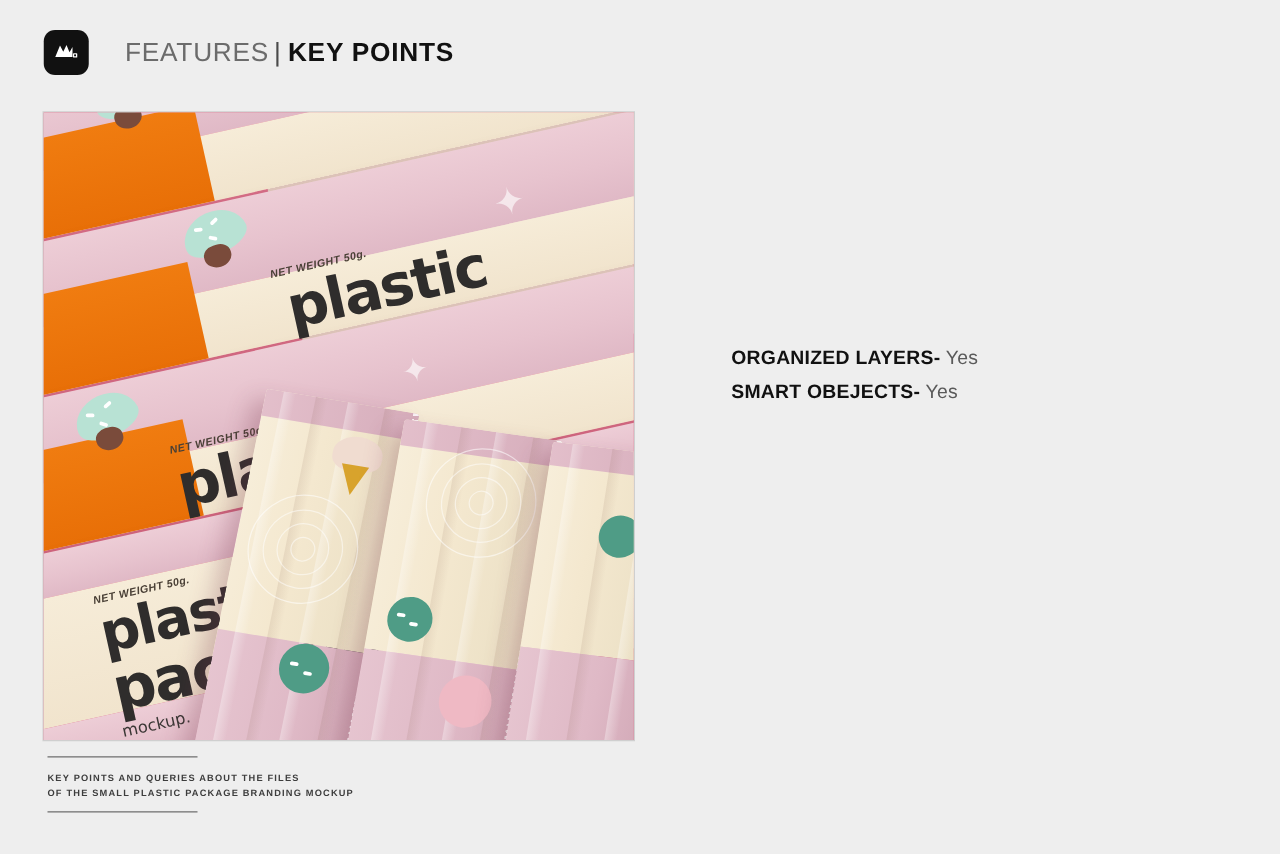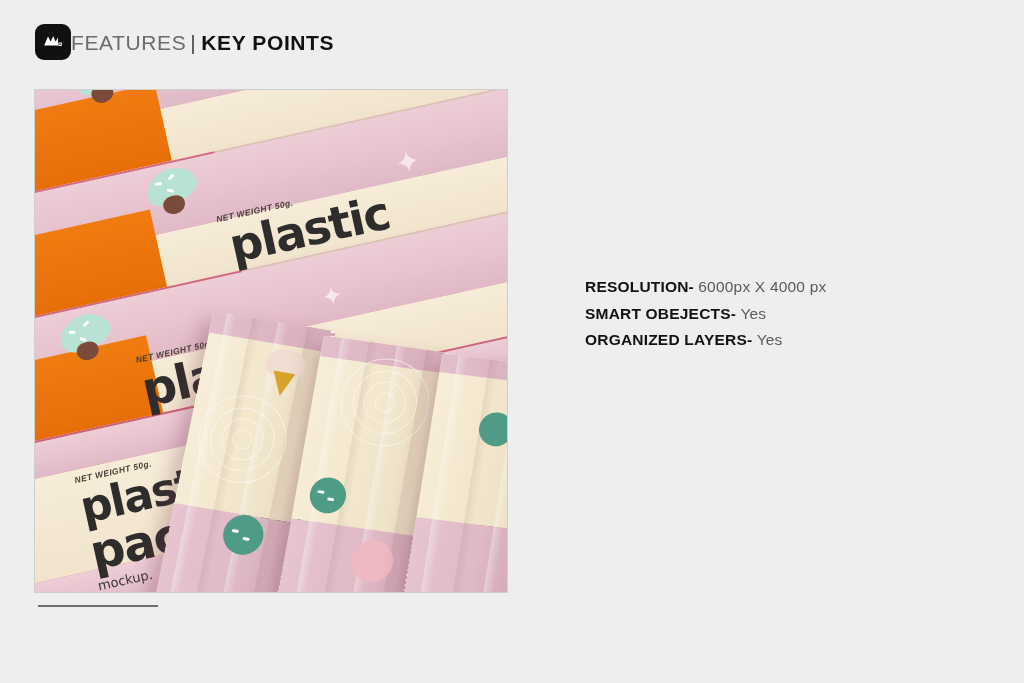--- a/index.html
+++ b/index.html
@@ -15,21 +15,21 @@
     position: relative;
   }
 
   
   .header {
     position: absolute;
     left: 35px;
     top: 24px;
     display: flex;
     align-items: center;
-    gap: 0;
+    gap: 29px;
   }
   .logo-mark {
     width: 36px;
     height: 36px;
     border-radius: 9px;
     background: #111111;
     position: relative;
     flex: 0 0 auto;
     display: flex;
     align-items: center;
@@ -395,29 +395,29 @@
       <div class="crinkle dark" style="left:48px;"></div>
       <div class="crinkle" style="left:78px;"></div>
       <div class="motif" style="left:48px;top:52px;width:34px;height:34px;border-radius:50%;background:#4f9c86;"></div>
     </div>
 
   </div>
 </div>
 
 <div class="spec-list">
   <div class="spec-row">
-    <span class="spec-label">RESOLUTION-</span>
-    <span class="spec-value">6000px X 4000 px</span>
+    <span class="spec-label">ORGANIZED LAYERS-</span>
+    <span class="spec-value">Yes</span>
   </div>
   <div class="spec-row">
     <span class="spec-label">SMART OBEJECTS-</span>
     <span class="spec-value">Yes</span>
   </div>
-  <div class="spec-row">
-    <span class="spec-label">ORGANIZED LAYERS-</span>
-    <span class="spec-value">Yes</span>
-  </div>
 </div>
 
 <div class="footer">
   <div class="footer-rule"></div>
+  <div class="footer-text">
+    <span>KEY POINTS AND QUERIES ABOUT THE FILES</span><br>
+    <span>OF THE SMALL PLASTIC PACKAGE BRANDING MOCKUP</span>
+  </div>
   <div class="footer-rule"></div>
 </div>
 
 </body></html>

